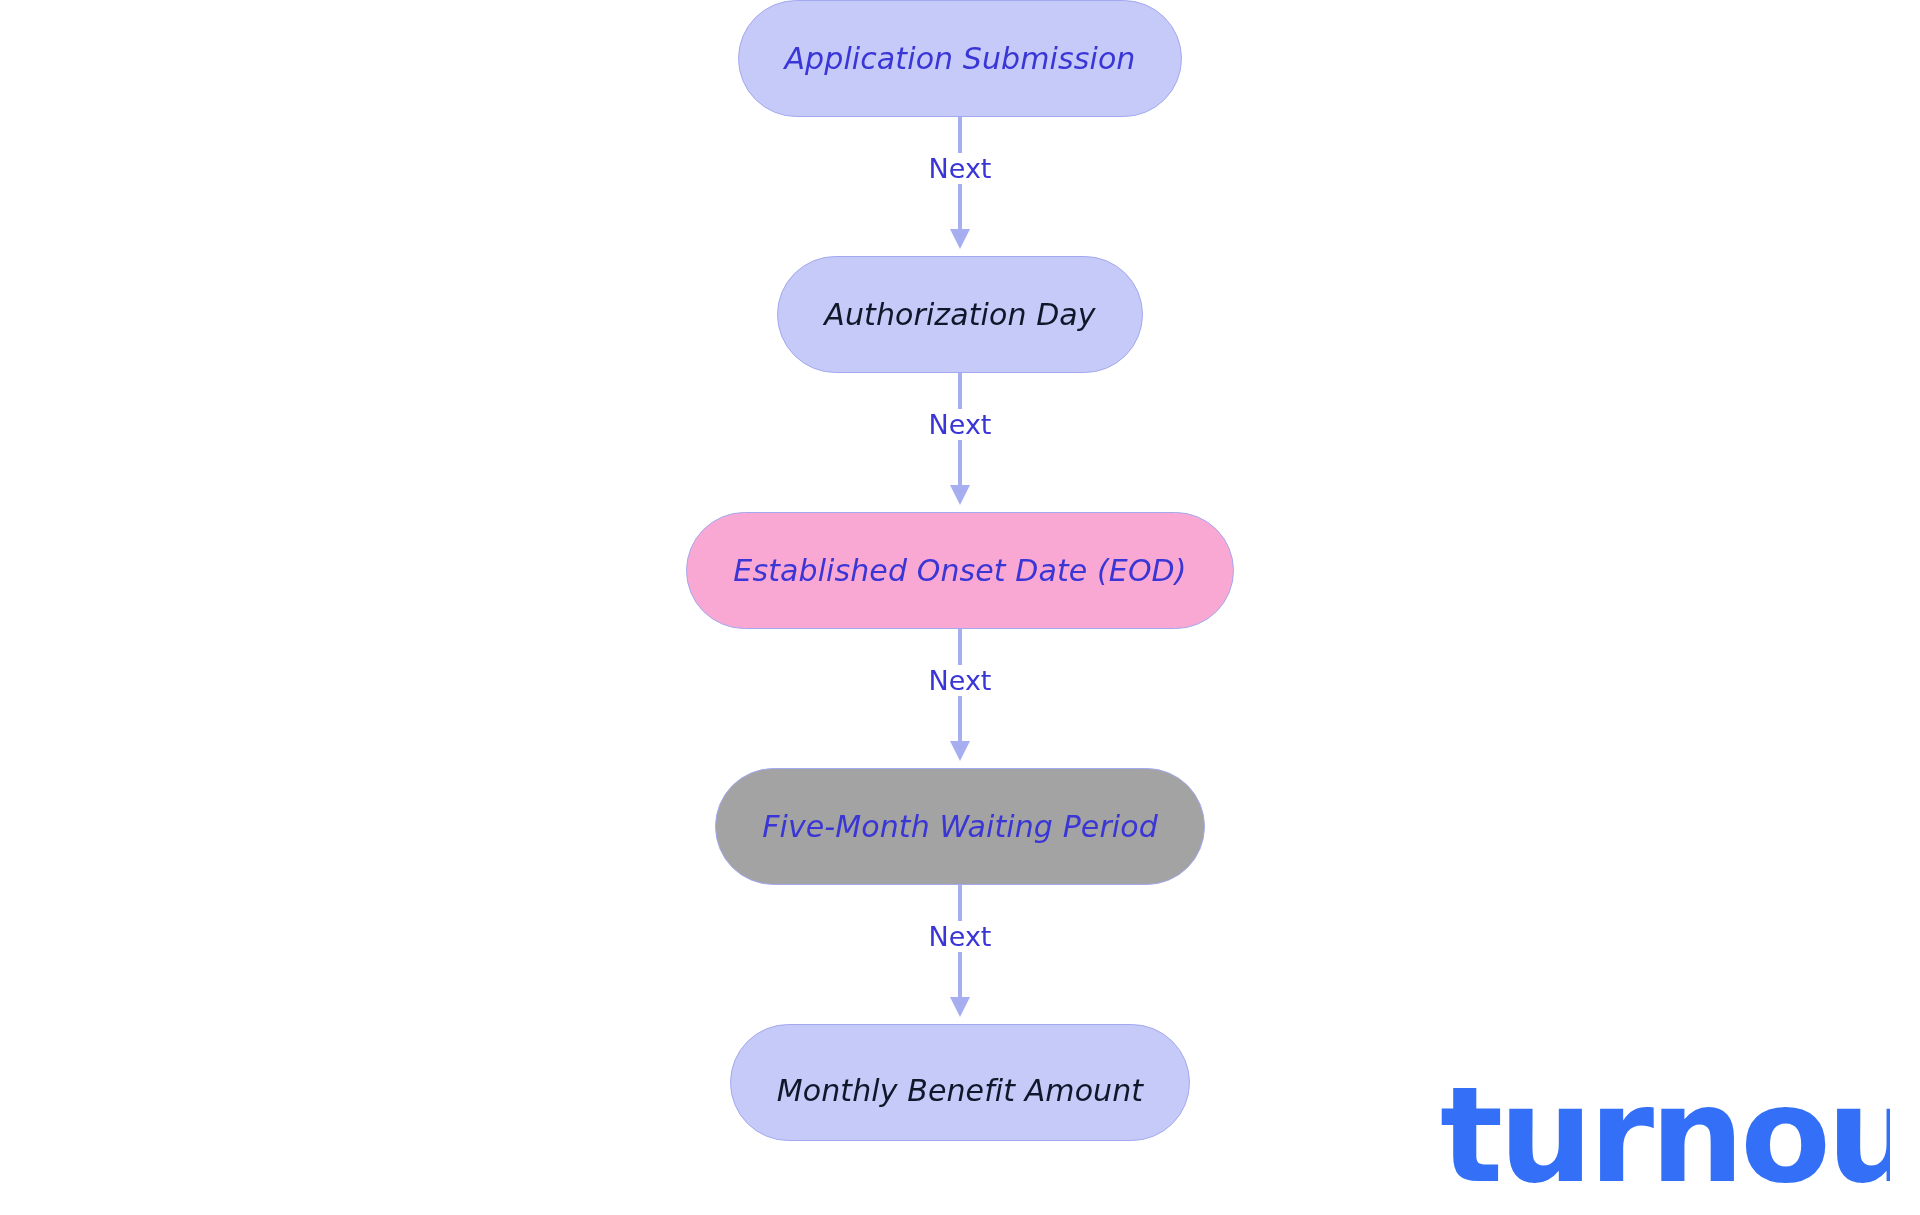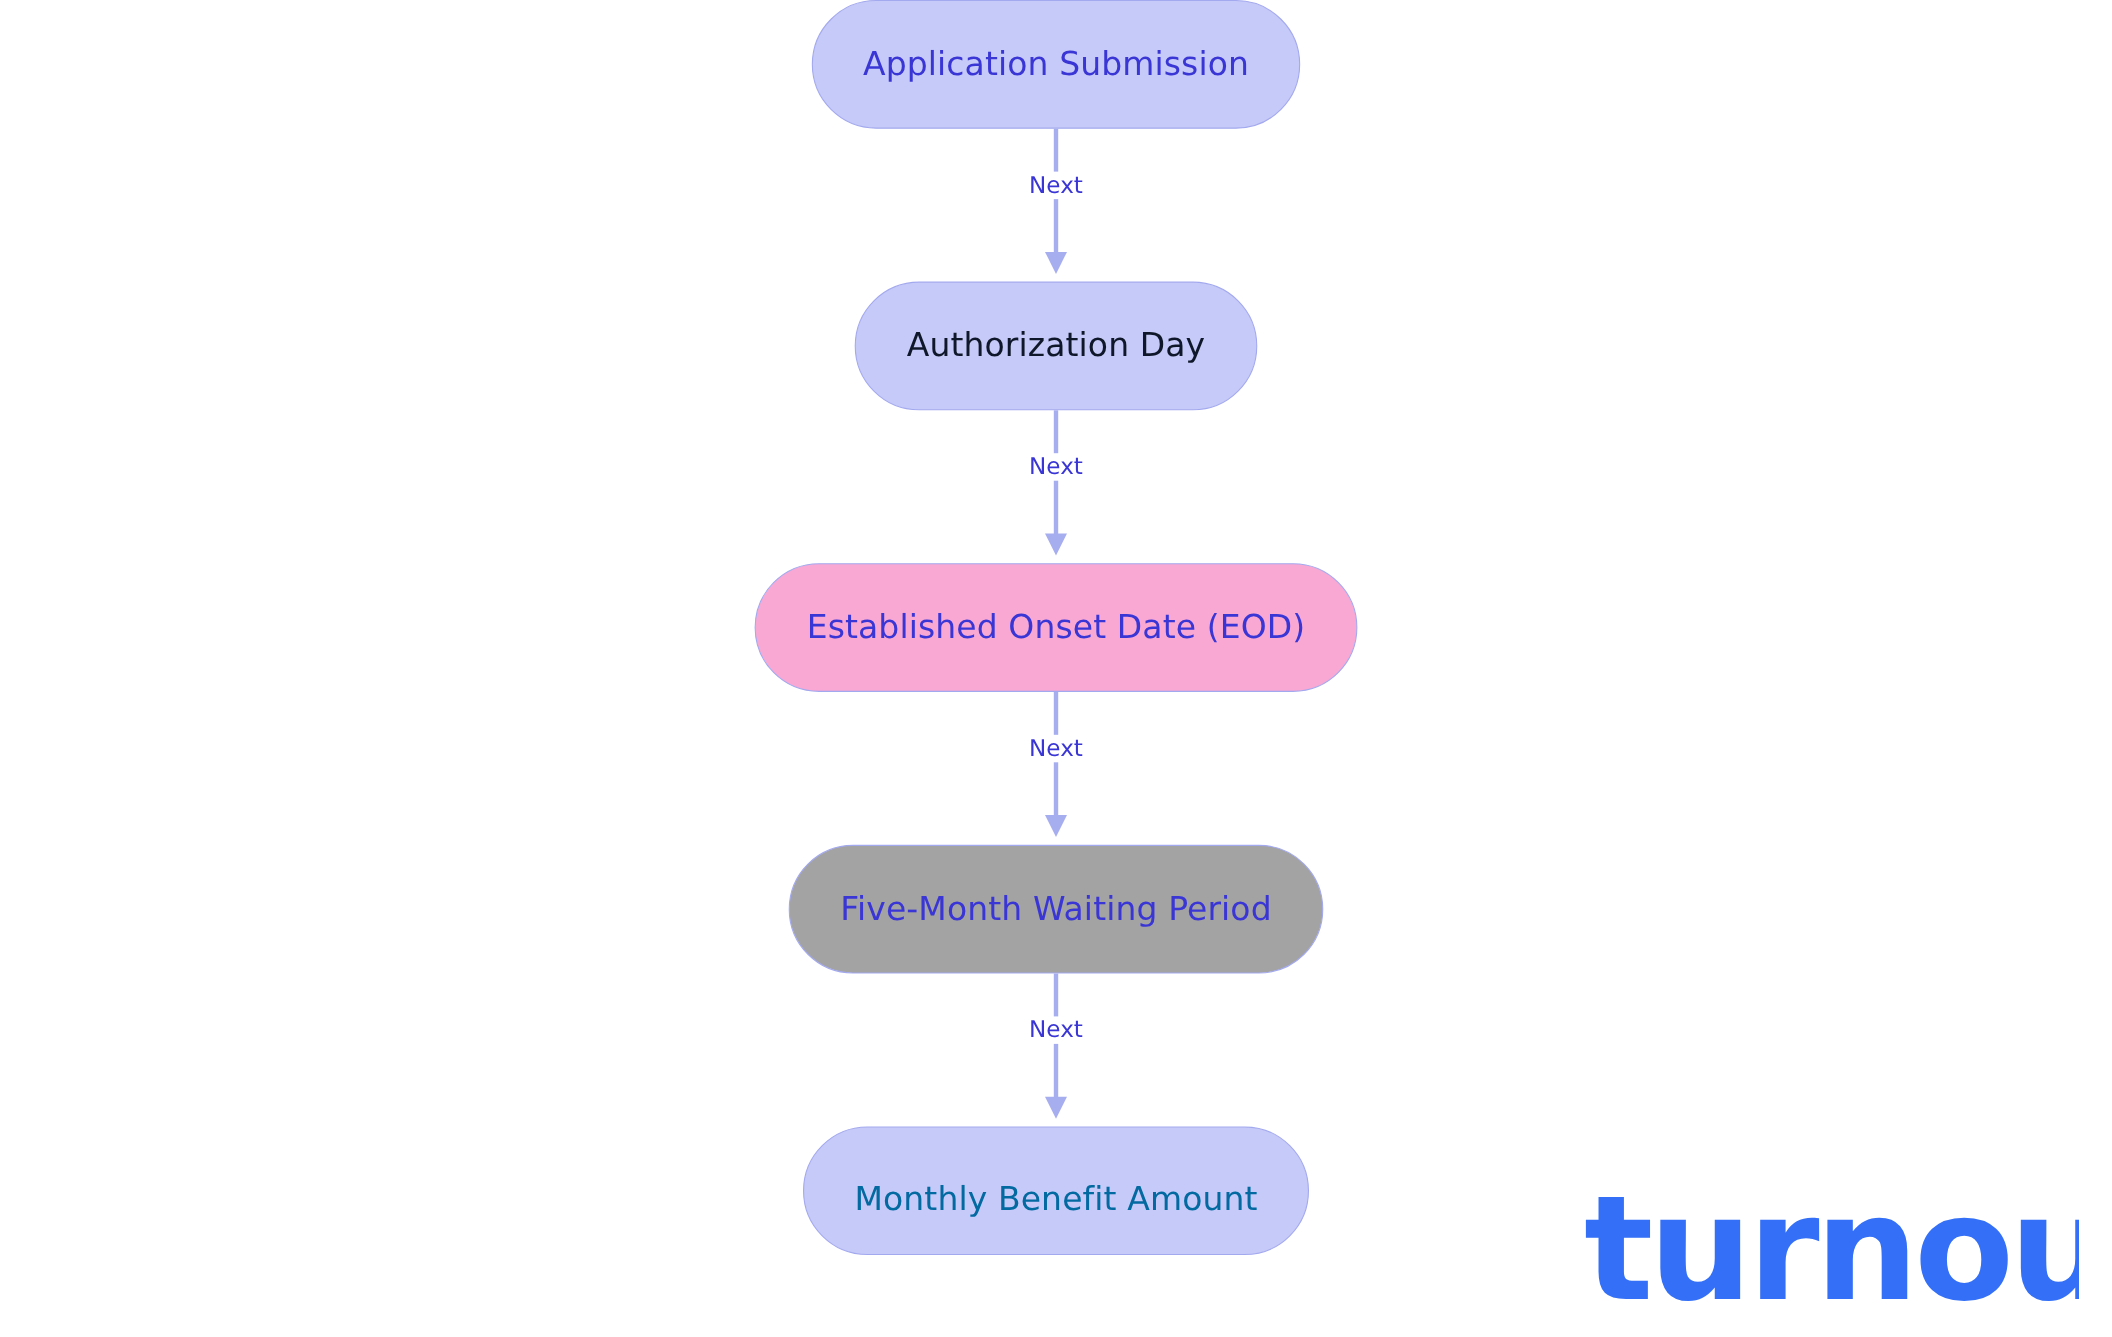--- a/index.html
+++ b/index.html
@@ -41,20 +41,21 @@
     height: 117px;
     border-radius: 59px;
     background: #c6caf8;
     border: 1.6px solid #a3a9ee;
     display: flex;
     align-items: center;
     justify-content: flex-start;
     padding: 0 46px;
     position: relative;
     z-index: 2;
+    font-style: italic;
   }
   .node-label {
     font-family: "DejaVu Sans", sans-serif;
     font-size: 30px;
     line-height: 1;
     color: #3a36d6;
     white-space: nowrap;
     letter-spacing: 0.1px;
   }
 
@@ -87,21 +88,21 @@
     border-left: 10px solid transparent;
     border-right: 10px solid transparent;
     border-top: 20px solid #a7aef0;
   }
   .connector .edge-label {
     position: relative;
     z-index: 3;
     background: #ffffff;
     padding: 2px 8px;
     font-family: "DejaVu Sans", sans-serif;
-    font-size: 21px;
+    font-size: 27px;
     line-height: 1;
     color: #3a36d6;
     transform: translateY(-18px);
   }
 
   
   #brand-logo {
     position: absolute;
     right: 30px;
     bottom: 8px;
@@ -150,21 +151,21 @@
       <span class="node-label" style="color: rgb(58, 54, 214);">Five-Month Waiting Period</span>
     </div>
 
     <div class="connector">
       <span class="line" style="background: rgb(167, 174, 240);"></span>
       <span class="arrowhead" style="border-top-color: rgb(167, 174, 240);"></span>
       <span class="edge-label" style="color: rgb(58, 54, 214);">Next</span>
     </div>
 
     <div class="node" style="background: rgb(198, 202, 248); border-color: rgb(163, 169, 238);">
-      <span class="node-label" style="color: #0369a1; margin-top: 16px;">Monthly Benefit Amount</span>
+      <span class="node-label" style="color: #0f172a; margin-top: 16px;">Monthly Benefit Amount</span>
     </div>
 
   </div>
 </div>
 
 <svg id="brand-logo" viewBox="0 0 450 130">
   <text x="0" y="104" font-family="DejaVu Sans, sans-serif" font-size="132" font-weight="700" letter-spacing="-4" fill="#3370f7">turnout</text>
 </svg>
 
 </body></html>

